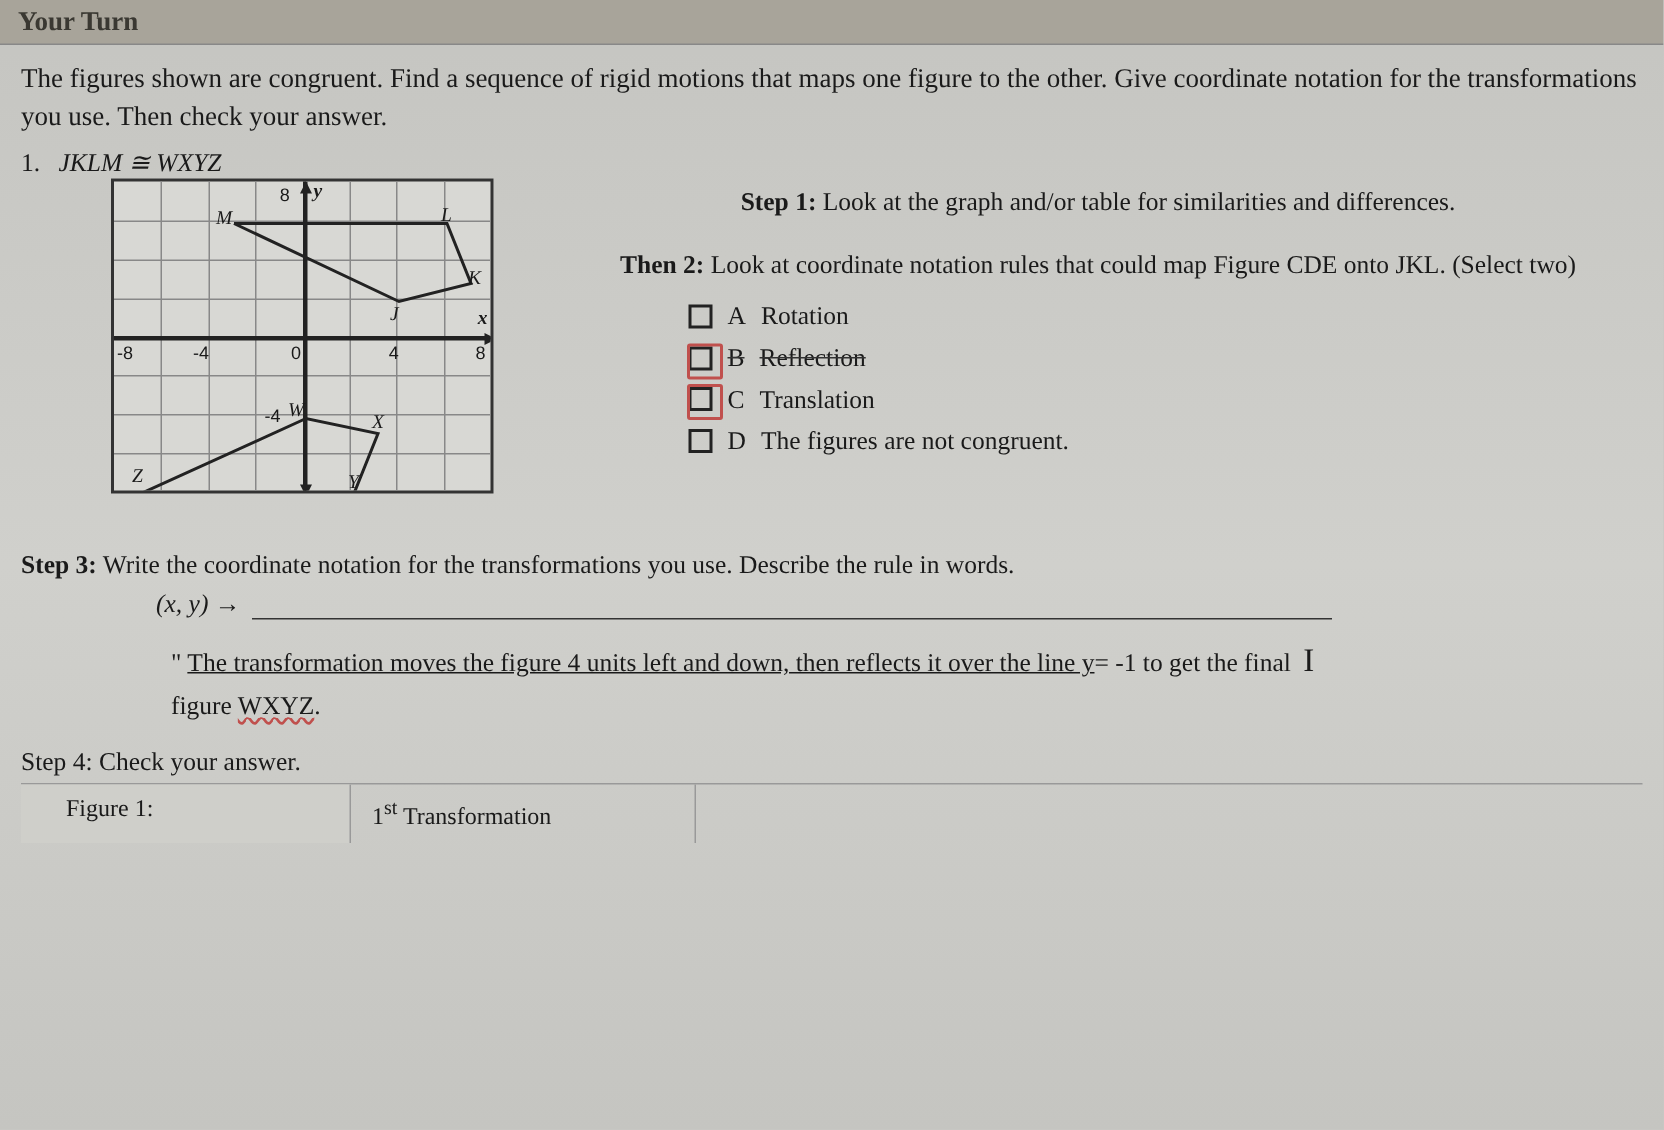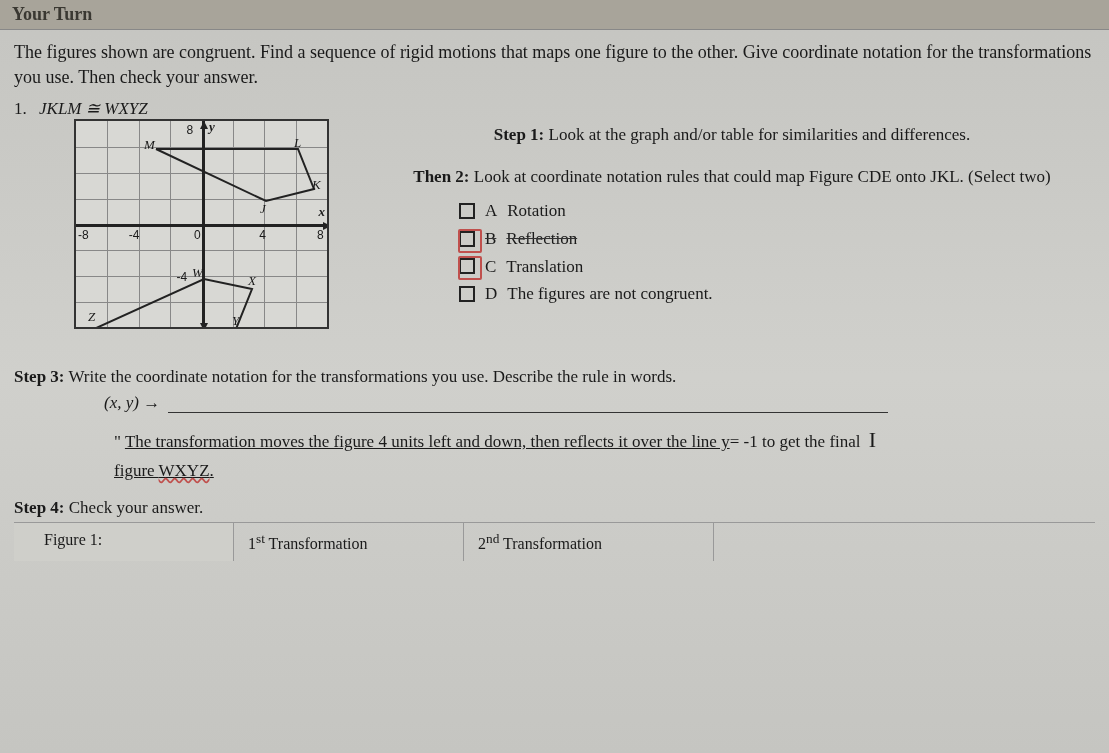--- a/index.html
+++ b/index.html
@@ -282,35 +282,32 @@
     <span>Write the coordinate notation for the transformations you use. Describe the rule in words.</span>
     <div class="xy-line">
       <span style="font-style:italic;">(x, y) →</span>
       <span class="blank-line"></span>
     </div>
     <div class="desc-line">
       <span>"</span>
       <span class="underlined">The transformation moves the figure 4 units left and down, then reflects it over the line y</span><span>= -1 to get the final</span>
       <span class="cursor-I">I</span>
     </div>
-    <div class="desc-line" style="margin-top:2px;text-decoration:underline;">
+    <div class="desc-line" style="margin-top:2px;">
       <span>figure </span><span class="wavy">WXYZ</span><span>.</span>
     </div>
   </div>
 
   <div class="step4-block">
-    <span class="step-label" style="font-weight:bold;">Step 4:</span>
+    <span class="step-label" style="font-weight:normal;">Step 4:</span>
     <span>Check your answer.</span>
 
     <div class="table-row">
       <div class="table-cell fig1">
         <span>Figure 1:</span>
       </div>
       <div class="table-cell t1">
         <span>1<sup>st</sup> Transformation</span>
       </div>
-      <div class="table-cell t2">
-        <span>2<sup>nd</sup> Transformation</span>
-      </div>
     </div>
   </div>
 
 </div>
 
 </body></html>

